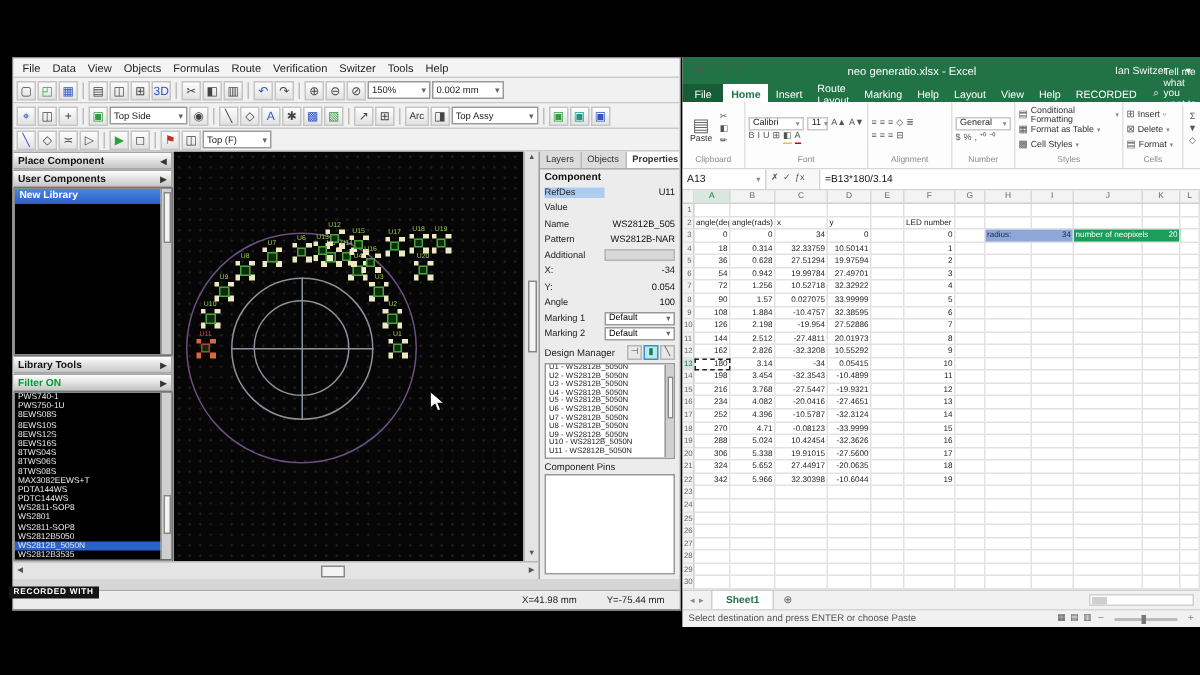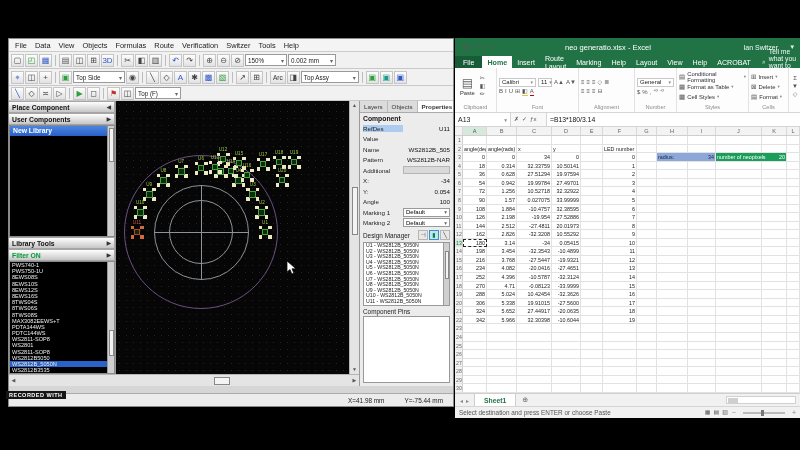--- a/index.html
+++ b/index.html
@@ -577,21 +577,21 @@
       <span class="xtabwrap" id="xtabs">
           <span class="xtab file">File</span>
           <span class="xtab act">Home</span>
           <span class="xtab">Insert</span>
           <span class="xtab">Route Layout</span>
           <span class="xtab">Marking</span>
           <span class="xtab">Help</span>
           <span class="xtab">Layout</span>
           <span class="xtab">View</span>
           <span class="xtab">Help</span>
-          <span class="xtab">ACROBAT</span>
+          <span class="xtab">RECORDED</span>
         </span>
       <span class="tellme">
         <span>⌕</span>
         <span>Tell me what you want to do</span>
       </span>
     </div>
 
     <div class="ribbon">
       <div class="rgroup" style="width:42px;">
         <div class="gbody">

